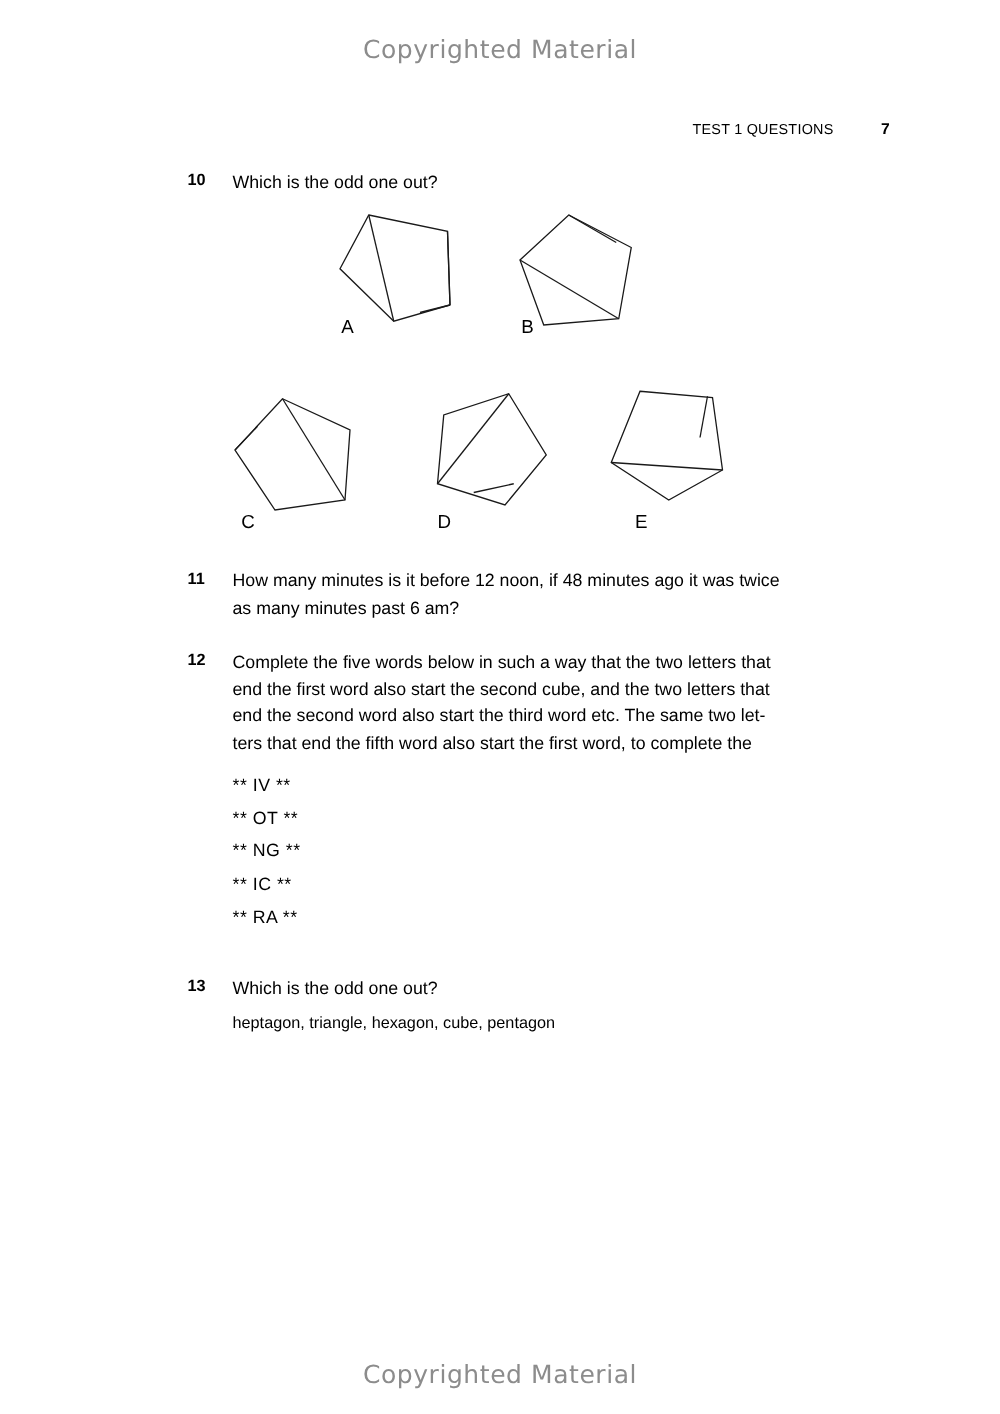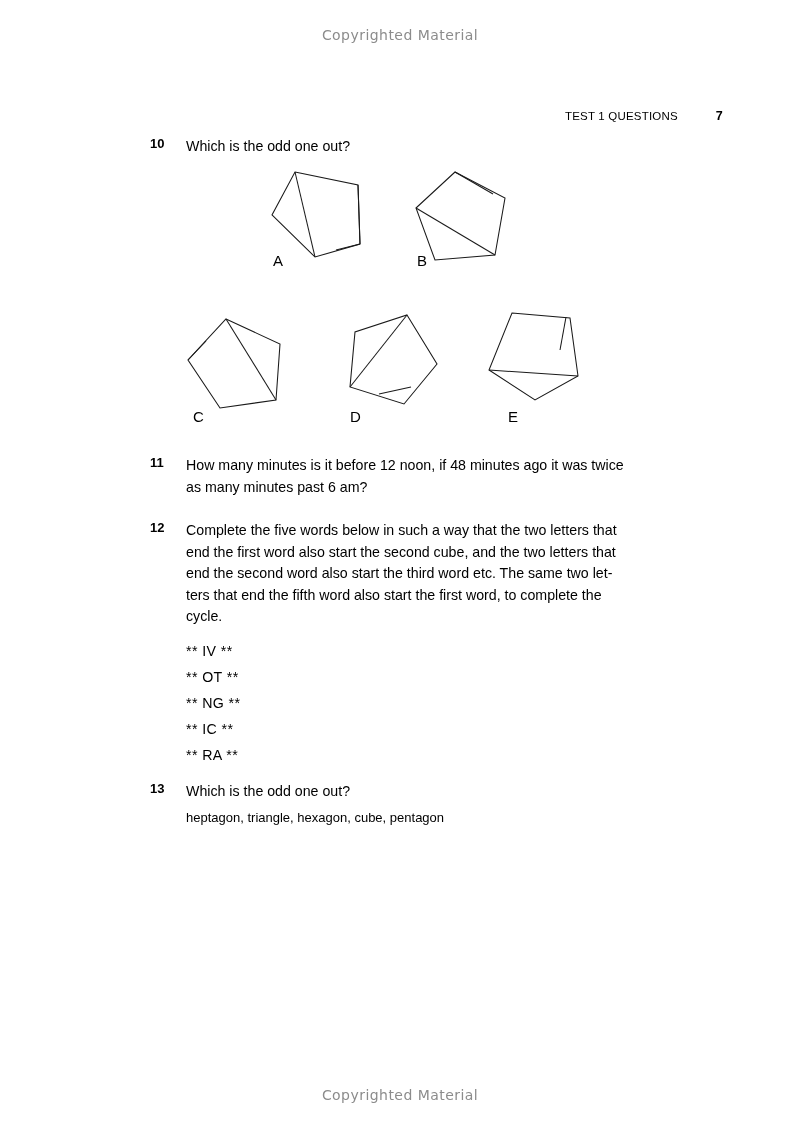--- a/index.html
+++ b/index.html
@@ -17,36 +17,35 @@
   }
   .page {
     position: absolute;
     inset: 0;
   }
   .watermark {
     position: absolute;
     width: 100%;
     text-align: center;
     color: #8c8c8c;
-    font-size: 14px;
+    font-size: 20px;
     letter-spacing: 0.45px;
     font-family: "DejaVu Sans", sans-serif;
   }
   #watermark-top { top: 27px; }
   #watermark-bottom { top: 1087px; }
 
   .running-head {
     position: absolute;
-    top: 109px;
+    top: 96px;
     left: 0;
     width: 712px;
     text-align: right;
     font-size: 11.5px;
     letter-spacing: 0.2px;
-    margin-left: 11px;
   }
   .running-head .rh-label { margin-right: 38px; }
   .running-head .rh-page { font-weight: bold; font-size: 12.5px; }
 
   
   .q {
     position: absolute;
     left: 150px;
     width: 502px;
   }
@@ -174,21 +173,20 @@
     </div>
   </div>
 
   <div class="q" id="q12">
     <div class="q-num">12</div>
     <div class="q-body">
       <div>Complete the five words below in such a way that the two letters that</div>
       <div>end the first word also start the second cube, and the two letters that</div>
       <div>end the second word also start the third word etc. The same two let-</div>
       <div>ters that end the fifth word also start the first word, to complete the</div>
-      <div>cycle.</div>
       <div class="wordlist">
         <div>** IV **</div>
         <div>** OT **</div>
         <div>** NG **</div>
         <div>** IC **</div>
         <div>** RA **</div>
       </div>
     </div>
   </div>
 

